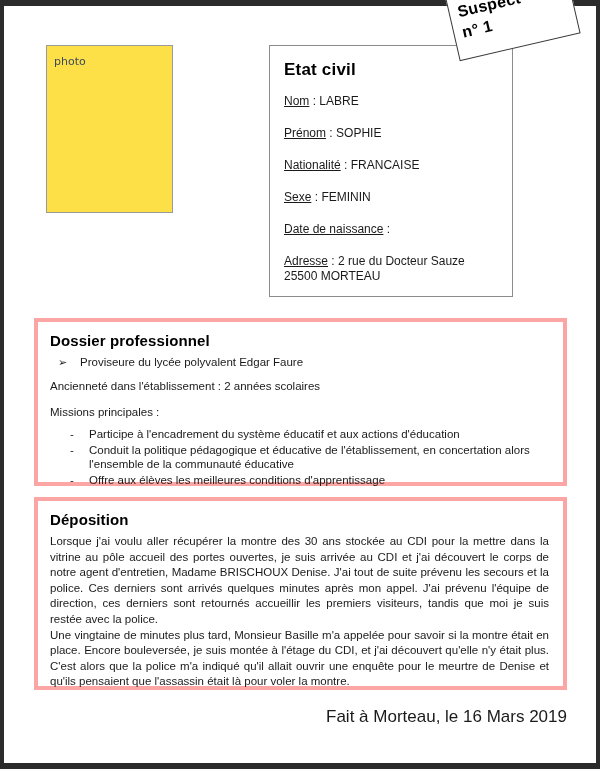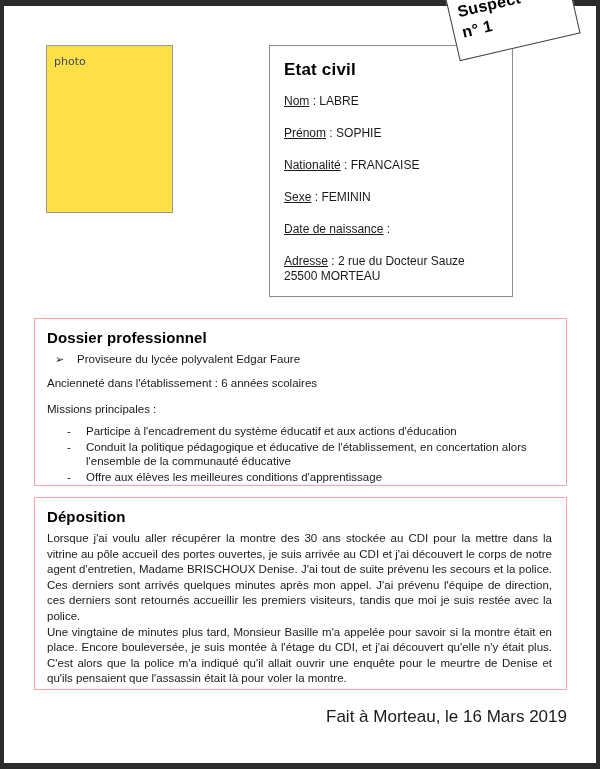--- a/index.html
+++ b/index.html
@@ -107,21 +107,21 @@
     color: #1a1a1a;
   }
   .civil-row:last-child { margin-bottom: 0; }
   .civil-key { text-decoration: underline; }
   .civil-line2 { display: block; }
 
   
   .section-box {
     position: absolute;
     left: 34px;
-    border: 1px solid #fca5a5;
+    border: 4px solid #fca5a5;
     background: #ffffff;
     box-sizing: border-box;
   }
   .sec-dossier {
     top: 318px;
     width: 533px;
     height: 168px;
     padding: 9px 12px 0 12px;
   }
   .sec-deposition {
@@ -247,21 +247,21 @@
 n° 1</div>
   </div>
 
   <div class="section-box sec-dossier">
     <div class="section-title">Dossier professionnel</div>
 
     <div class="arrow-item">
       <span class="arrow-glyph">➢</span><span>Proviseure du lycée polyvalent Edgar Faure</span>
     </div>
 
-    <div class="plain-line">Ancienneté dans l'établissement : 6 années scolaires</div>
+    <div class="plain-line">Ancienneté dans l'établissement : 2 années scolaires</div>
 
     <div class="missions-label">Missions principales :</div>
 
     <ul class="dash-list">
       <li>
         <span class="dash-glyph">-</span><span>Participe à l'encadrement du système éducatif et aux actions d'éducation</span>
       </li>
       <li>
         <span class="dash-glyph">-</span><span>Conduit la politique pédagogique et éducative de l'établissement, en concertation alors l'ensemble de la communauté éducative</span>
       </li>

